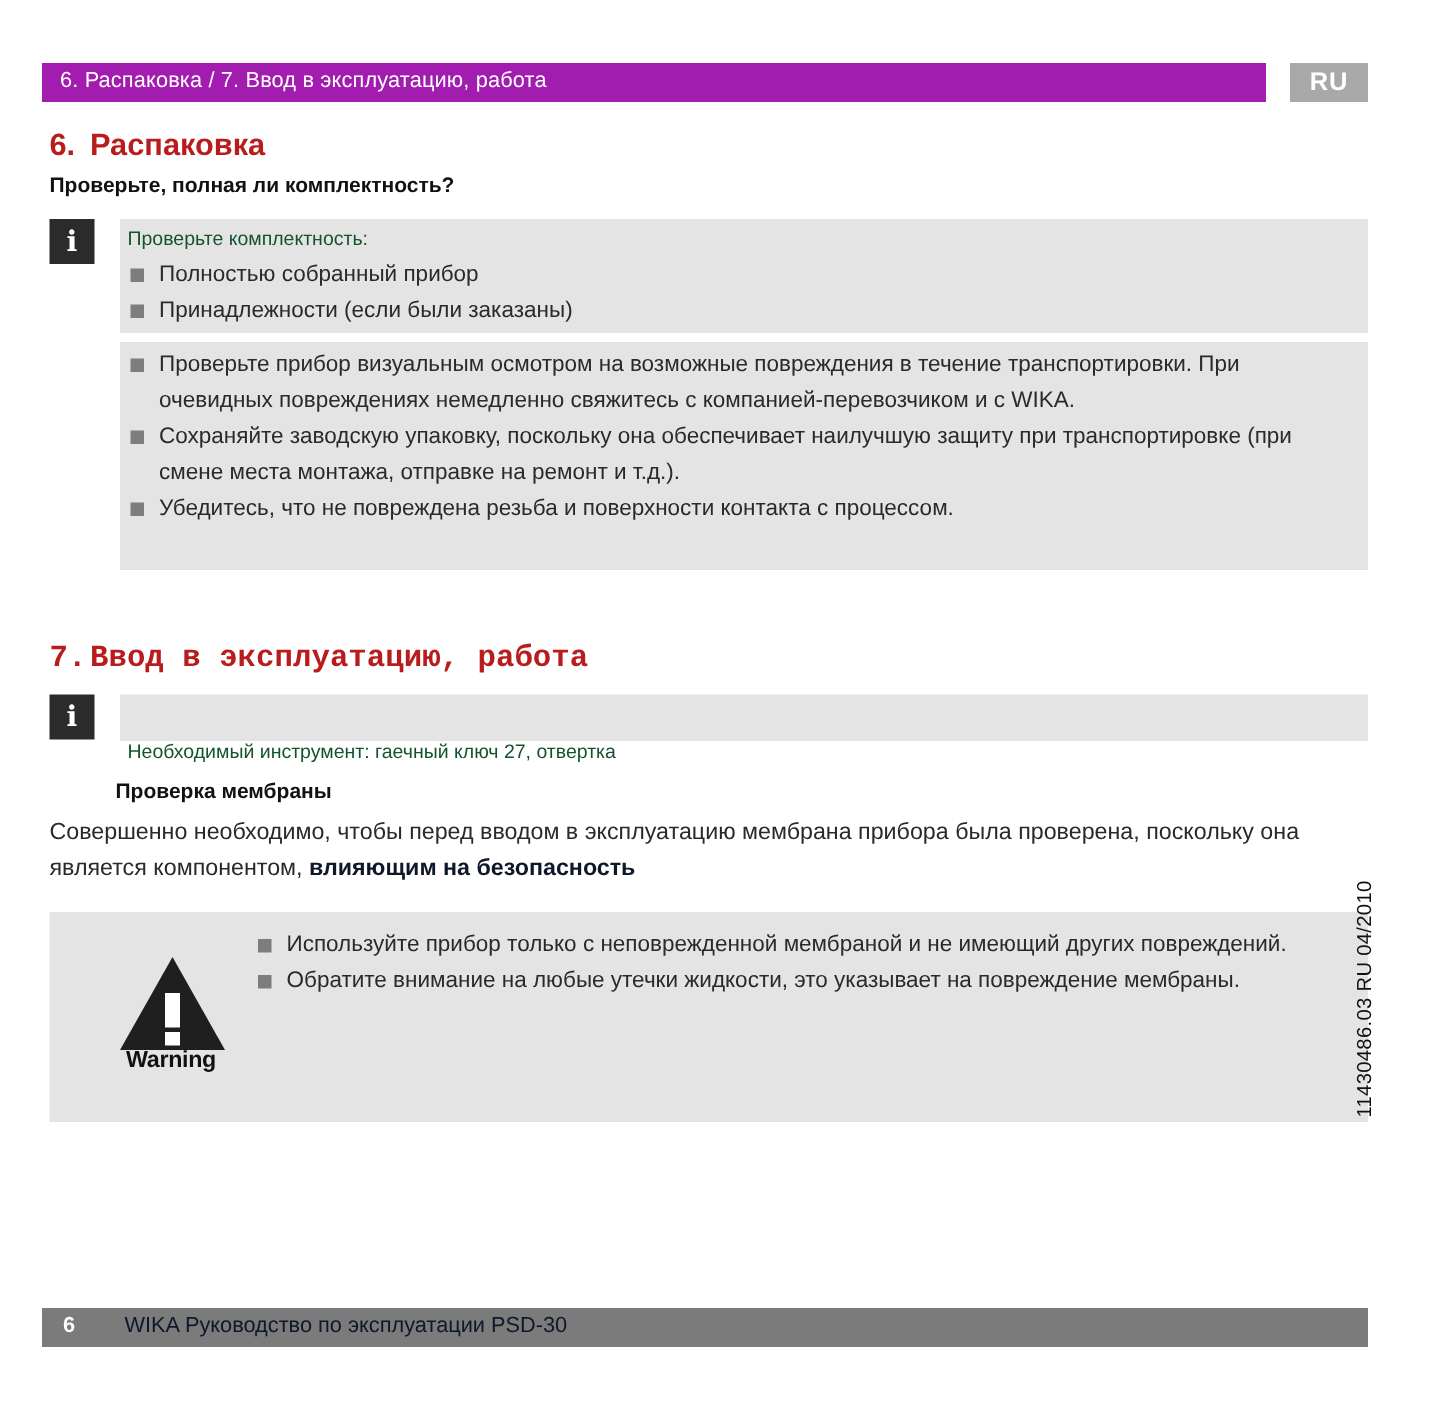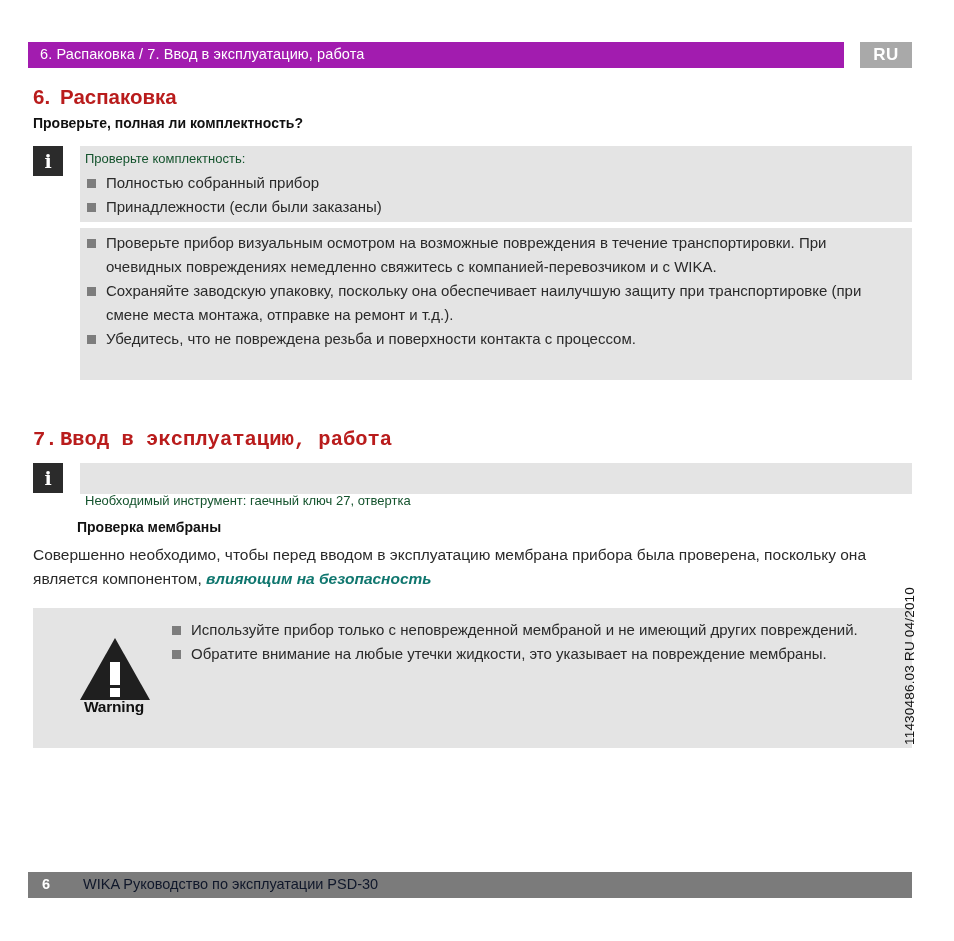--- a/index.html
+++ b/index.html
@@ -153,21 +153,21 @@
   
   #para-membrane {
     position: absolute;
     left: 33px;
     top: 543px;
     width: 882px;
     font-size: 15.5px;
     line-height: 24px;
     color: #2a2a2a;
   }
-  #para-membrane b { font-weight: bold; color: #0f766e; font-style: italic; }
+  #para-membrane b { font-weight: bold; color: #0f172a; }
 
   
   .warn-mark {
     position: absolute;
     left: 66px;
     top: 638px;
     width: 96px;
     height: 78px;
   }
   .warn-tri {

